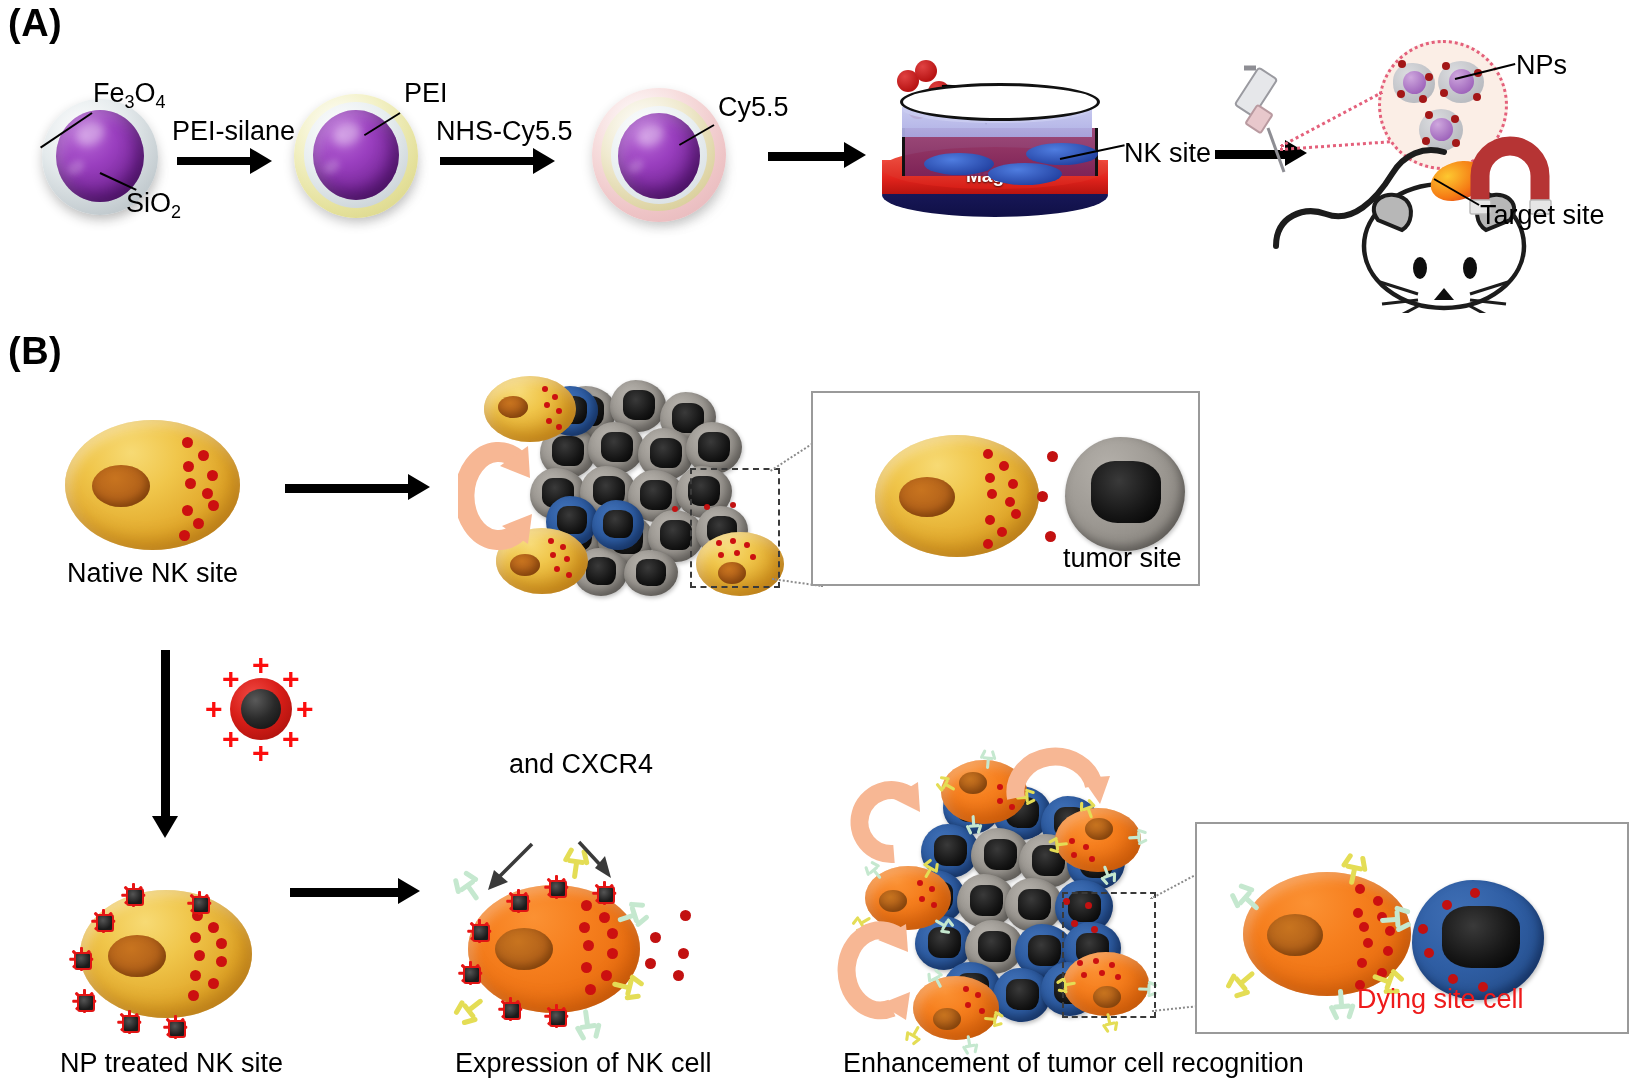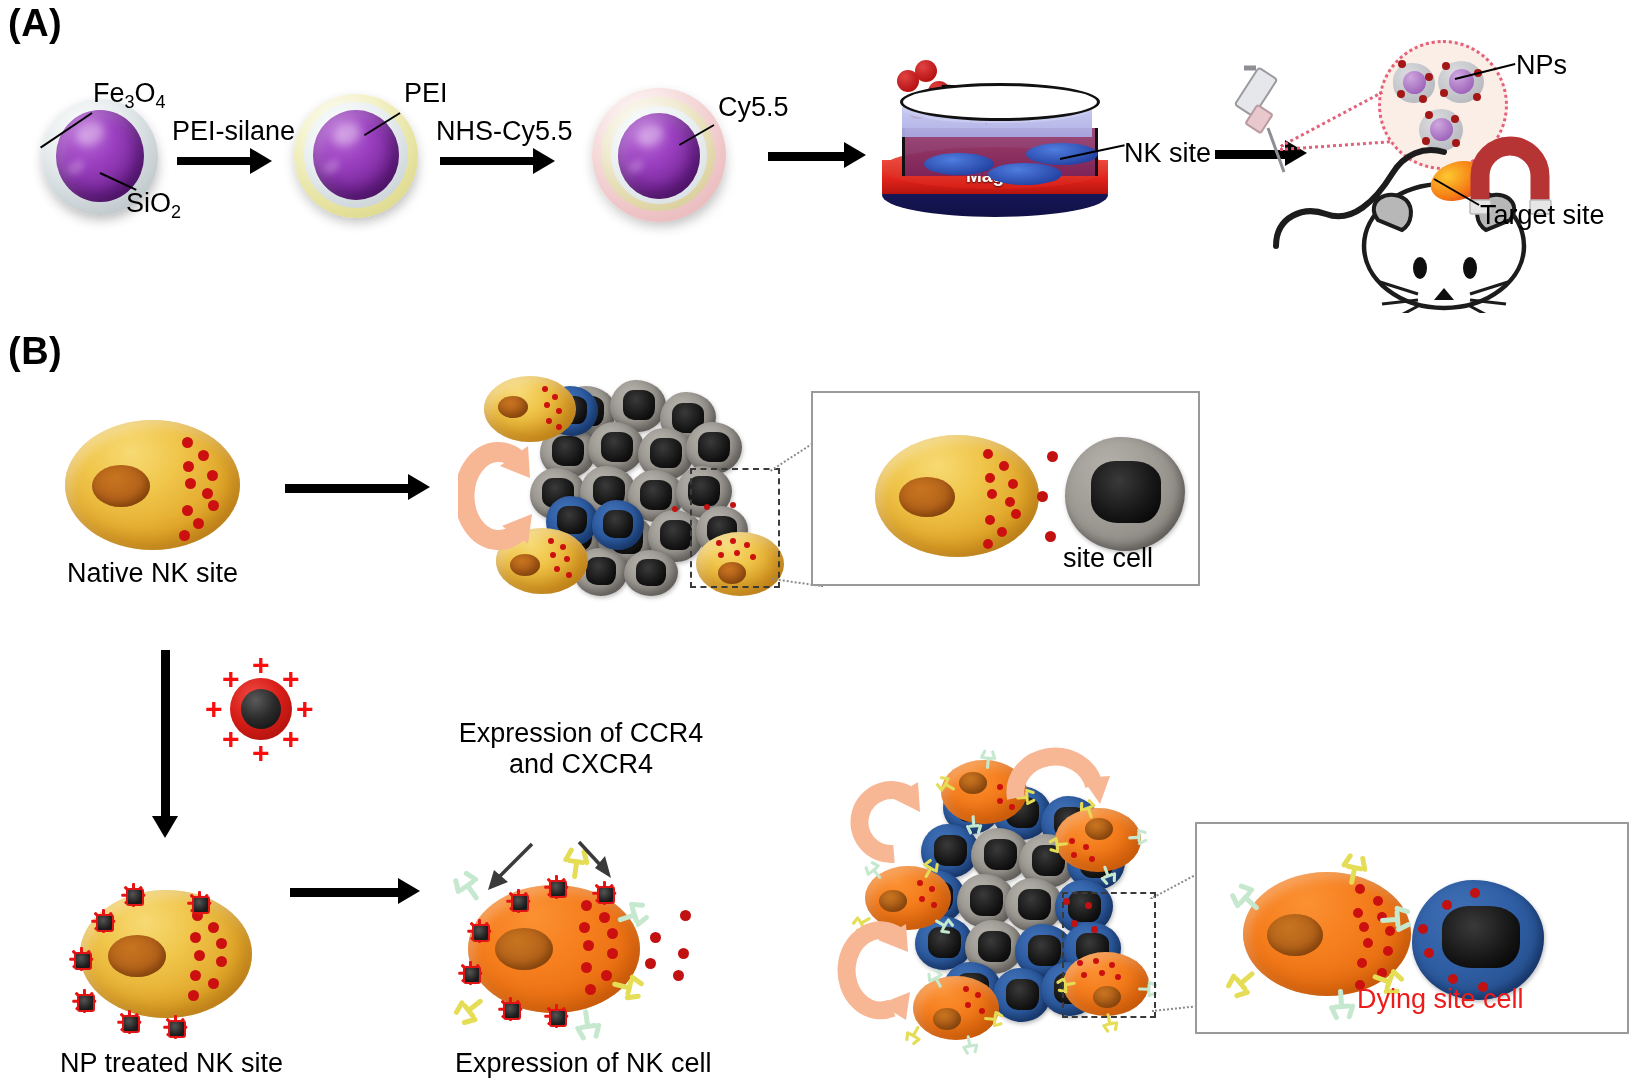--- a/index.html
+++ b/index.html
@@ -435,21 +435,21 @@
     </div>
 
     <div class="gran-free" style="left:234px;top:58px;width:11px;height:11px;"></div>
     <div class="gran-free" style="left:224px;top:98px;width:11px;height:11px;"></div>
     <div class="gran-free" style="left:232px;top:138px;width:11px;height:11px;"></div>
 
     <div class="abs" style="left:252px;top:44px;width:122px;height:118px;">
       <div class="tcell grey" style="left:0;top:0;width:120px;height:114px;"></div>
       <div class="tnuc" style="left:26px;top:24px;width:70px;height:62px;"></div>
     </div>
-    <div class="abs lbl" style="left:250px;top:150px;">site cell</div>
+    <div class="abs lbl" style="left:250px;top:150px;">tumor site</div>
   </div>
 
   <div class="abs" style="left:200px;top:650px;width:118px;height:118px;">
     <div class="abs" style="left:30px;top:28px;width:62px;height:62px;border-radius:50%;
          background:radial-gradient(circle at 38% 30%,#f04a44 0%,#d81e18 45%,#9c0d09 100%);"></div>
     <div class="abs" style="left:41px;top:39px;width:40px;height:40px;border-radius:50%;
          background:radial-gradient(circle at 36% 28%,#5a5a5a 0%,#2a2a2a 50%,#0c0c0c 100%);"></div>
 
     <div class="abs" style="left:52px;top:0px;color:#fc0d0d;font-size:30px;font-weight:bold;line-height:1;">+</div>
     <div class="abs" style="left:22px;top:14px;color:#fc0d0d;font-size:30px;font-weight:bold;line-height:1;">+</div>
@@ -660,21 +660,21 @@
       </div>
     <div class="rcpt r-grn" style="left:140px;top:210px;transform:rotate(172deg);">
         <i class="stem"></i>
         <i class="la"></i>
         <i class="ra"></i>
         <i class="bar"></i>
       </div>
   </div>
 
   <div class="abs lbl" style="left:446px;top:718px;text-align:center;width:270px;">
-    <span>Expression of CCR4</span><br>
+    <br>
     <span>and CXCR4</span>
   </div>
   <svg class="abs" style="left:480px;top:840px;" width="60" height="58">
     <line x1="52" y1="4" x2="16" y2="40" stroke="#3a3a3a" stroke-width="3.5"></line>
     <polygon points="8,50 14,30 28,42" fill="#3a3a3a"></polygon>
   </svg>
   <svg class="abs" style="left:575px;top:838px;" width="46" height="48">
     <line x1="4" y1="4" x2="28" y2="30" stroke="#3a3a3a" stroke-width="3.5"></line>
     <polygon points="36,40 20,30 30,18" fill="#3a3a3a"></polygon>
   </svg>
@@ -906,20 +906,21 @@
   <svg class="abs" style="left:1000px;top:728px;" width="110" height="92">
     <path d="M16 70 A 38 34 0 0 1 94 58" stroke="#f7b794" stroke-width="18" fill="none"></path>
     <polygon points="100,76 82,50 110,48" fill="#f7b794"></polygon>
   </svg>
   <svg class="abs" style="left:826px;top:920px;" width="96" height="108">
     <path d="M72 16 A 34 40 0 1 0 66 88" stroke="#f7b794" stroke-width="18" fill="none"></path>
     <polygon points="80,4 52,20 82,32" fill="#f7b794"></polygon>
     <polygon points="80,100 54,84 84,72" fill="#f7b794"></polygon>
   </svg>
 
+  <div class="abs lbl" style="left:843px;top:1048px;">Enhancement of tumor cell recognition</div>
 
   <div class="dashbox" style="left:1062px;top:892px;width:90px;height:122px;"></div>
   <div class="leader" style="left:1150px;top:898px;width:68px;transform:rotate(-28deg);"></div>
   <div class="leader" style="left:1152px;top:1010px;width:60px;transform:rotate(-6deg);"></div>
 
   <div class="inset" style="left:1195px;top:822px;width:430px;height:208px;">
 
     <div class="abs" style="left:38px;top:38px;width:180px;height:140px;">
       <div class="cell-nk-act" style="left:8px;top:10px;width:168px;height:124px;"></div>
       <div class="nucleus" style="left:32px;top:52px;width:56px;height:42px;"></div>

